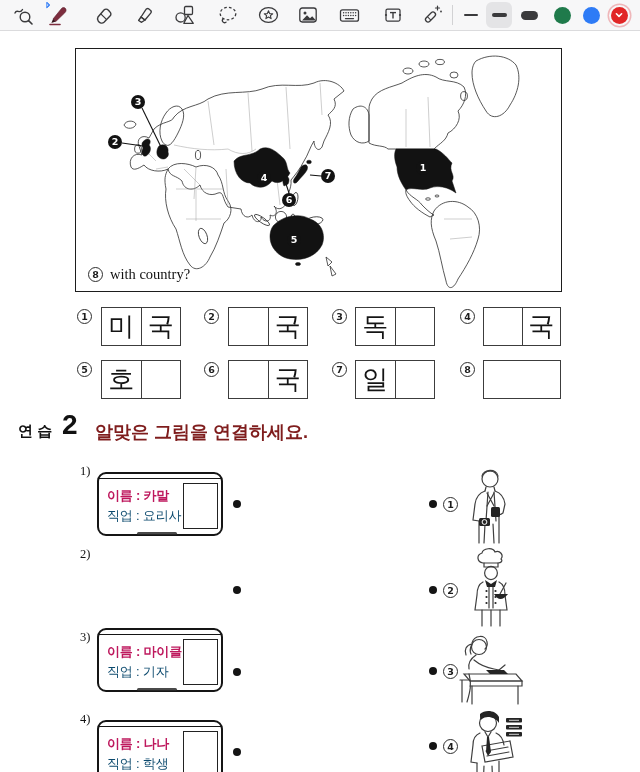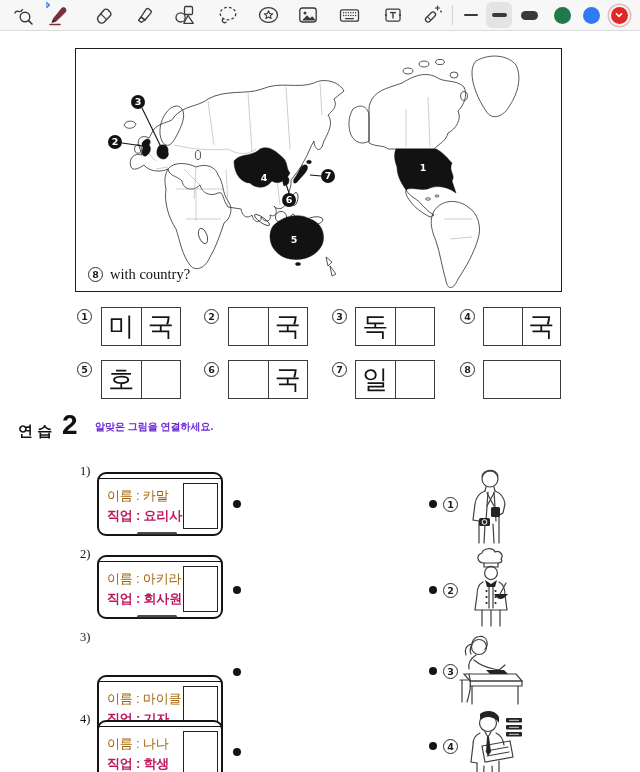--- a/index.html
+++ b/index.html
@@ -31,30 +31,30 @@
   
   .ansnum{position:absolute;}
   .ansbox{position:absolute;height:39px;border:1.6px solid #3c3c3c;box-sizing:border-box;
           display:flex;background:#fff;}
   .ansbox .cell{flex:1;display:flex;align-items:center;justify-content:center;
                 font-family:"DejaVu Sans",sans-serif;font-size:26px;font-weight:500;color:#141414;}
   .ansbox .cell.first{border-right:1.6px solid #3c3c3c;}
   
   .ex-title-ko{position:absolute;left:18px;top:422px;font-size:15px;font-weight:700;color:#111;}
   .ex-title-num{position:absolute;left:62px;top:409px;font-size:28px;font-weight:700;color:#111;}
-  .ex-inst-ko{position:absolute;left:95px;top:420px;font-size:10px;font-weight:700;color:#6d28d9;}
+  .ex-inst-ko{position:absolute;left:95px;top:420px;font-size:18px;font-weight:700;color:#7f1d1d;}
   .ex-inst-en{position:absolute;left:95px;top:443px;font-family:"Liberation Serif",serif;
               font-size:13px;color:#222;}
   .card-index{position:absolute;font-family:"Liberation Serif",serif;font-size:12.5px;color:#111;}
   .name-card{position:absolute;left:97px;width:126px;height:64px;border:2px solid #151515;
              border-radius:9px;box-sizing:border-box;background:#fff;}
   .name-card .innertop{position:absolute;left:0;right:0;top:4px;height:0;border-top:1px solid #151515;}
-  .name-card .line1{position:absolute;left:8px;top:13px;font-size:13px;font-weight:400;color:#a16207;
+  .name-card .line1{position:absolute;left:8px;top:13px;font-size:13px;font-weight:700;color:#be185d;
                     white-space:nowrap;letter-spacing:-.2px;}
-  .name-card .line2{position:absolute;left:8px;top:33px;font-size:13px;font-weight:700;color:#be185d;
+  .name-card .line2{position:absolute;left:8px;top:33px;font-size:13px;font-weight:400;color:#0c4a6e;
                     white-space:nowrap;letter-spacing:-.2px;}
   .name-card .photo{position:absolute;left:84px;top:9px;width:35px;height:46px;
                     border:1.3px solid #222;box-sizing:border-box;background:#fff;}
   .name-card .smudge{position:absolute;left:38px;bottom:-1px;width:40px;height:3px;
                      background:#2a2a2a;border-radius:2px;opacity:.85;}
   .dot{position:absolute;width:8px;height:8px;border-radius:50%;background:#141414;}
   .pic-num{position:absolute;}
   .pic{position:absolute;}
 </style>
 </head>
@@ -357,29 +357,22 @@
 
   <span class="card-index" style="left:80px;top:464px">1)</span>
   <div class="name-card" style="top:472px">
     <div class="innertop"></div>
     <div class="line1">이름 : 카말</div>
     <div class="line2">직업 : 요리사</div>
     <div class="photo"></div>
     <div class="smudge"></div>
   </div>
   <span class="card-index" style="left:80px;top:547px">2)</span>
-  <div class="name-card" style="top:555px">
-    <div class="innertop"></div>
-    <div class="line1">이름 : 아키라</div>
-    <div class="line2">직업 : 회사원</div>
-    <div class="photo"></div>
-    <div class="smudge"></div>
-  </div>
   <span class="card-index" style="left:80px;top:630px">3)</span>
-  <div class="name-card" style="top:675px">
+  <div class="name-card" style="top:628px">
     <div class="innertop"></div>
     <div class="line1">이름 : 마이클</div>
     <div class="line2">직업 : 기자</div>
     <div class="photo"></div>
     <div class="smudge"></div>
   </div>
   <span class="card-index" style="left:80px;top:712px">4)</span>
   <div class="name-card" style="top:720px">
     <div class="innertop"></div>
     <div class="line1">이름 : 나나</div>

